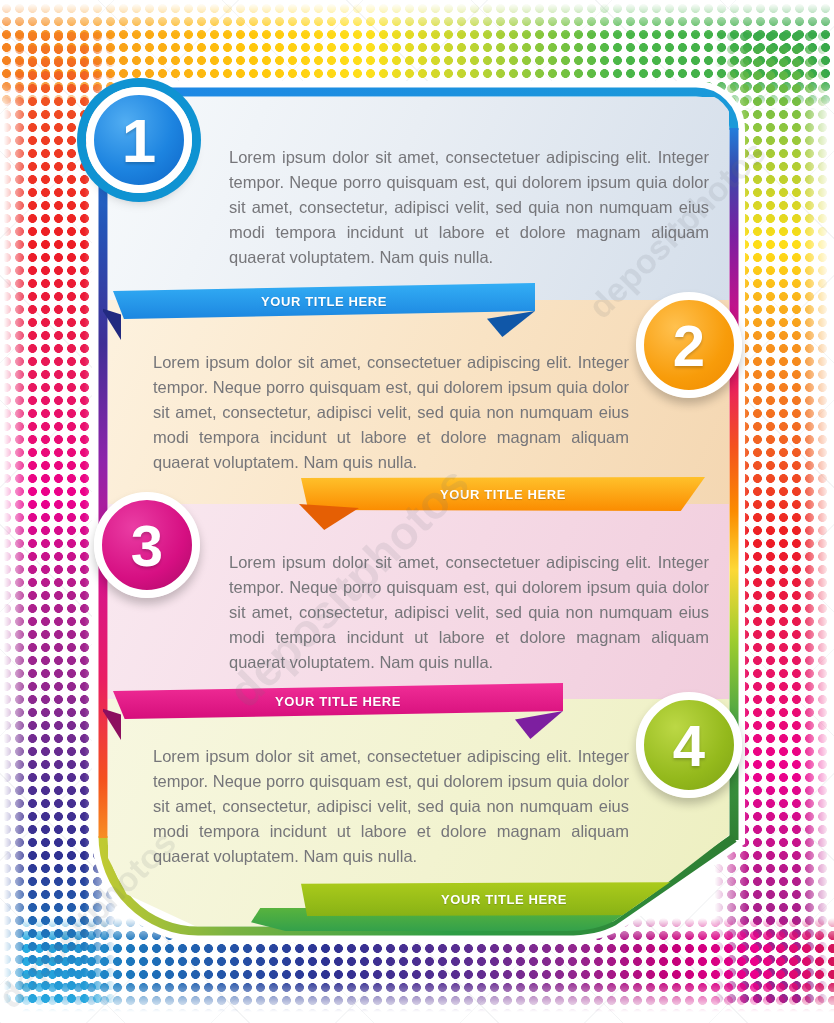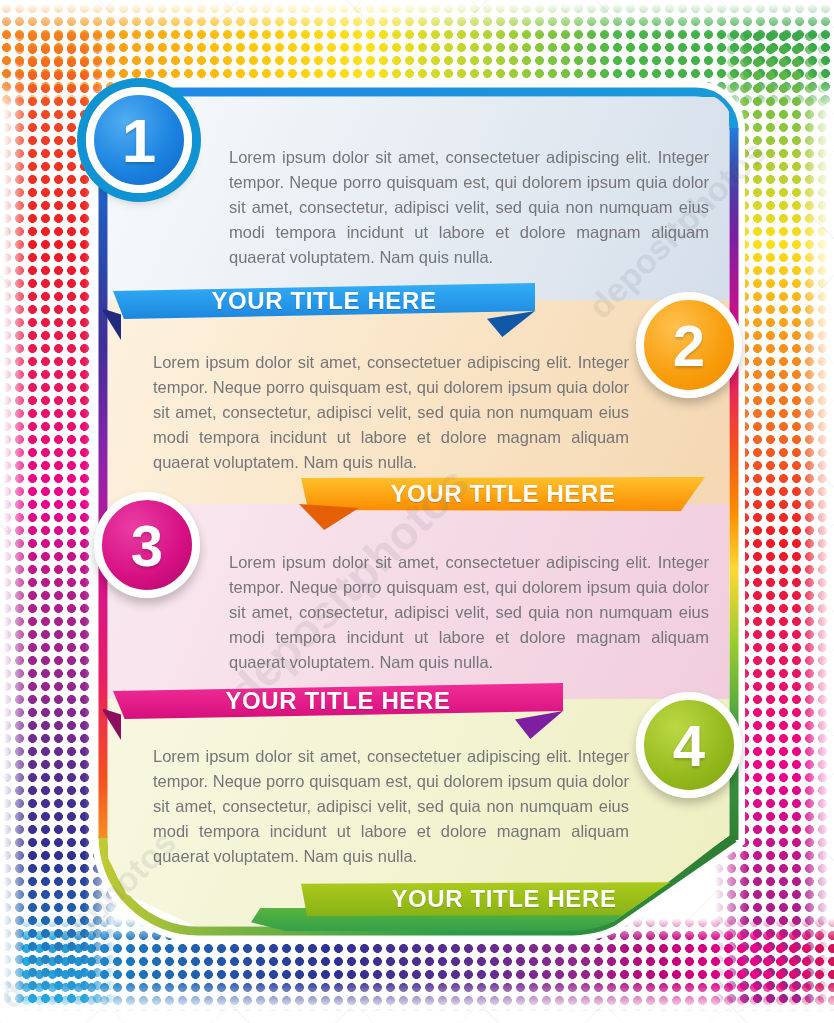--- a/index.html
+++ b/index.html
@@ -45,21 +45,21 @@
   .p4{top:607px;height:227px;background:linear-gradient(115deg,#f7f7e0 0%,#f2f3d0 55%,#edefc0 100%);
       clip-path:polygon(0 0,100% 0,100% 60%,82% 98%,72% 100%,14% 100%,3% 86%,0 70%);}
   .body{position:absolute;margin:0;font-size:16.5px;line-height:1.52;color:#76767a;
         text-align:justify;}
   .p1 .body{left:121px;top:48px;width:480px;}
   .p2 .body{left:45px;top:50px;width:476px;}
   .p3 .body{left:121px;top:46px;width:480px;}
   .p4 .body{left:45px;top:45px;width:476px;}
   
   .banner{position:absolute;display:flex;align-items:center;justify-content:center;
-          color:#fff;font-weight:700;font-size:24px;letter-spacing:.6px;
+          color:#fff;font-weight:700;font-size:13px;letter-spacing:.6px;
           text-shadow:0 1px 1px rgba(0,0,0,.18);
           filter:drop-shadow(0 3px 3px rgba(60,60,60,.28));}
   .b1{left:10px;top:191px;width:422px;height:36px;
       background:linear-gradient(180deg,#33aef5,#1c86e0);
       clip-path:polygon(0 22%,100% 0,100% 78%,2.6% 100%);}
   .fold1{position:absolute;left:384px;top:219px;width:48px;height:26px;background:#1057a8;
       clip-path:polygon(0 30%,100% 0,32% 100%);}
   .wedge1{position:absolute;left:-2px;top:216px;width:20px;height:32px;background:#222a80;
       clip-path:polygon(0 0,100% 20%,100% 100%);}
   .b2{left:198px;top:385px;width:404px;height:34px;

